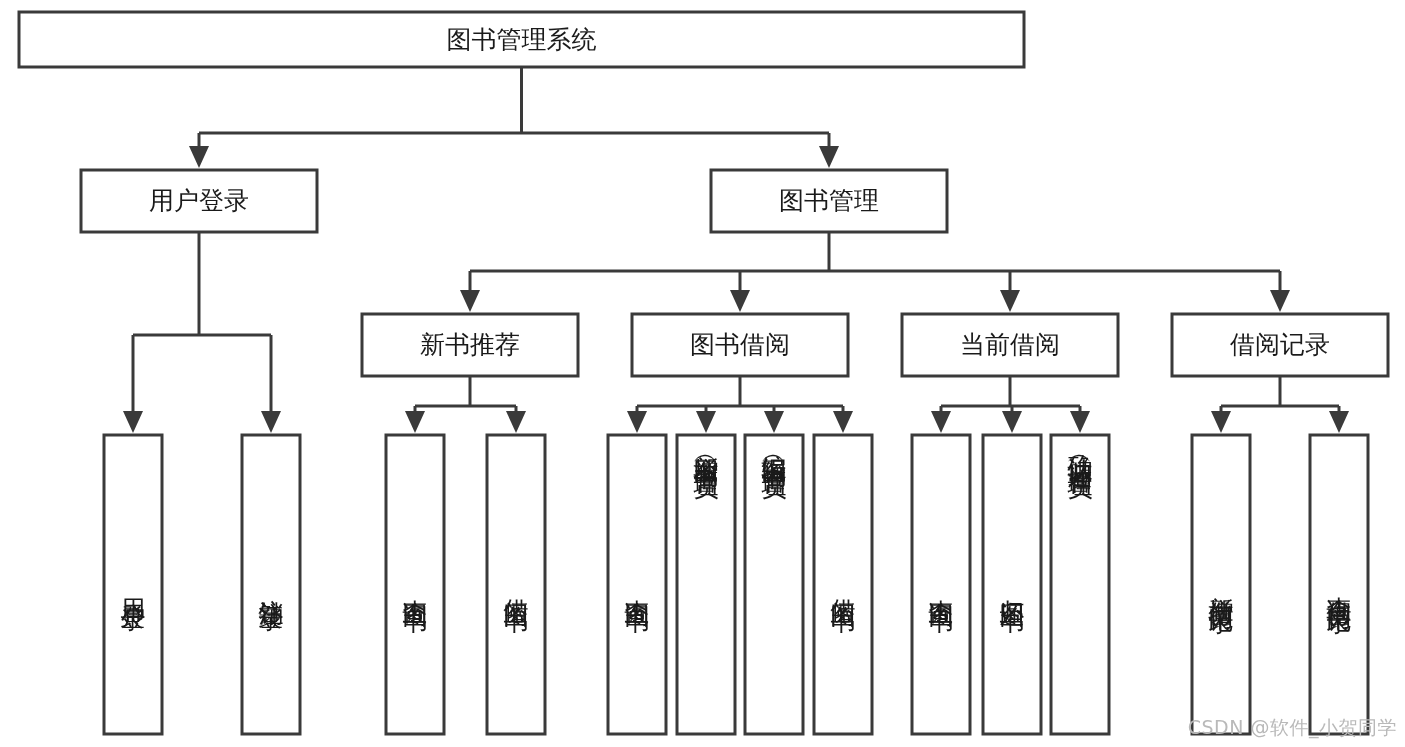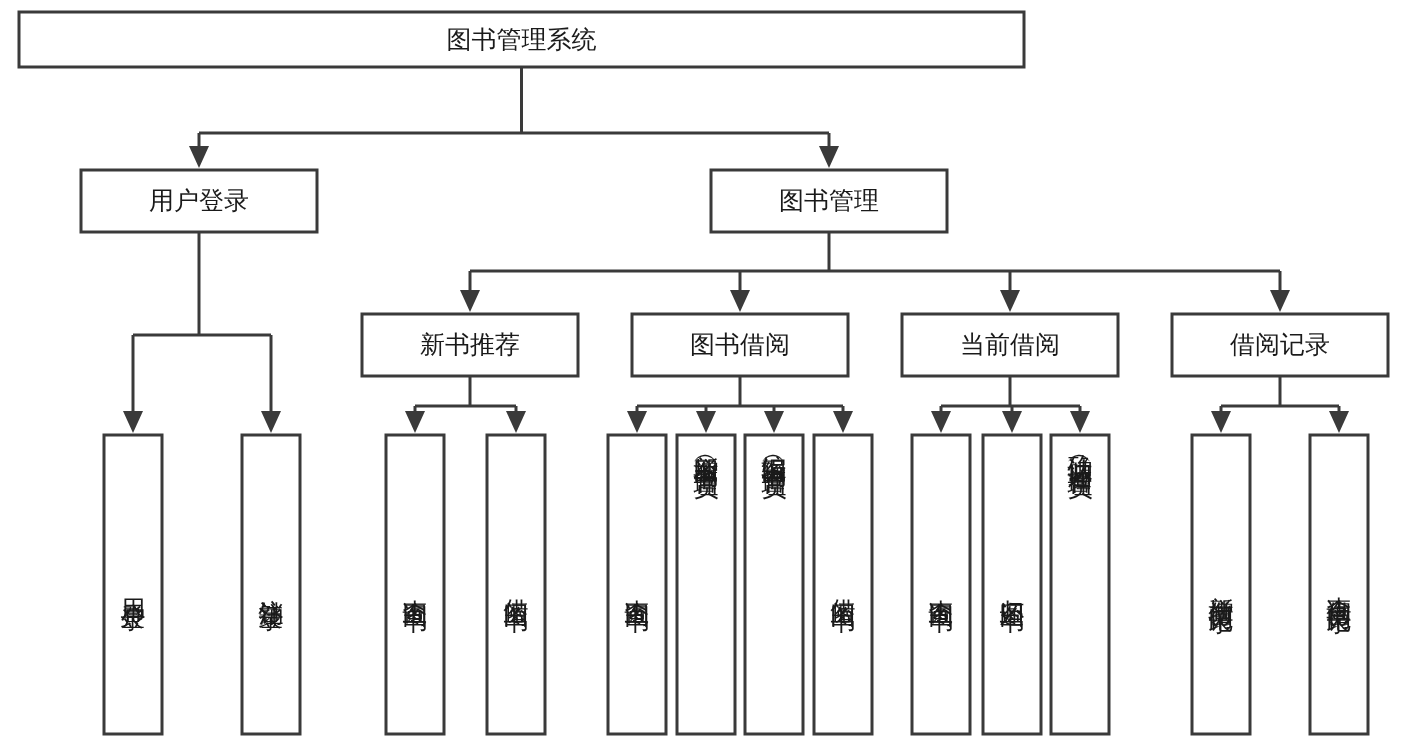--- a/index.html
+++ b/index.html
@@ -252,13 +252,14 @@
   <div class="leaf-text-wrap" style="left:1051px; top:435px; width:58px; height:299px; align-items:flex-start;">
     <span class="leaf-text">确认归还（管理员）</span>
   </div>
   <div class="leaf-text-wrap" style="left:1192px; top:435px; width:58px; height:299px;">
     <span class="leaf-text">新增借阅记录</span>
   </div>
   <div class="leaf-text-wrap" style="left:1310px; top:435px; width:58px; height:299px;">
     <span class="leaf-text">查询借阅记录</span>
   </div>
 
+  <div id="watermark">CSDN @软件_小贺同学</div>
 </div>
 
 </body></html>

